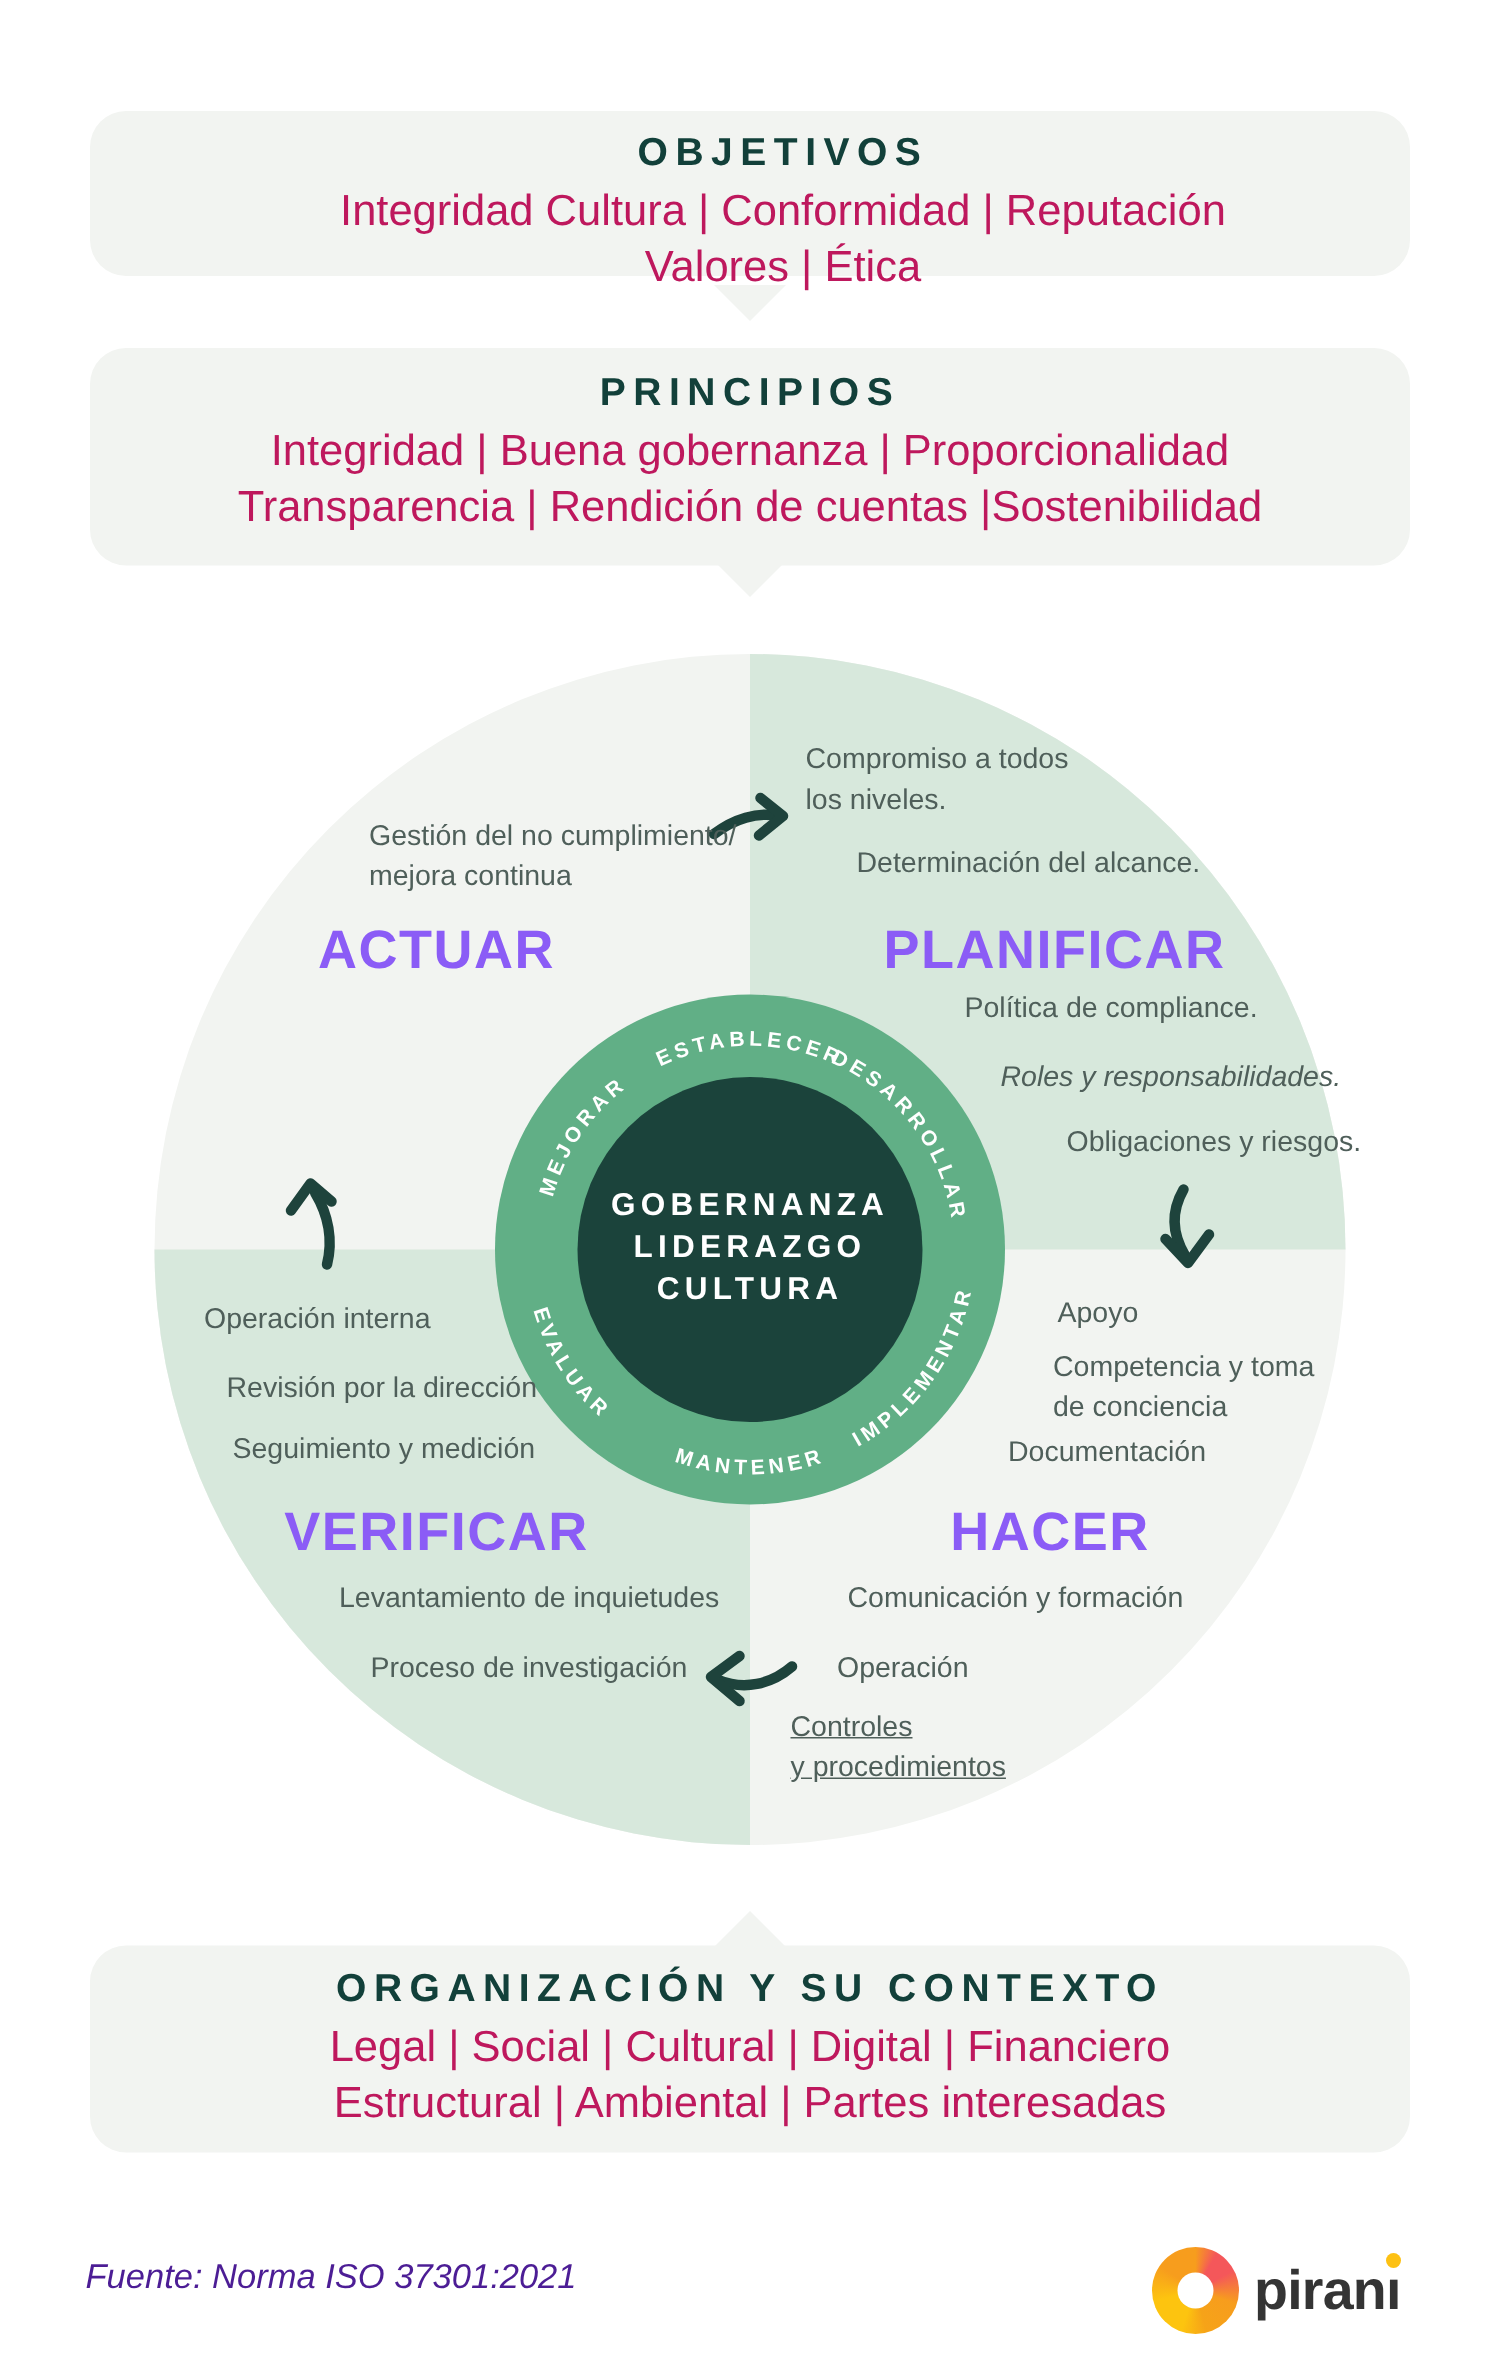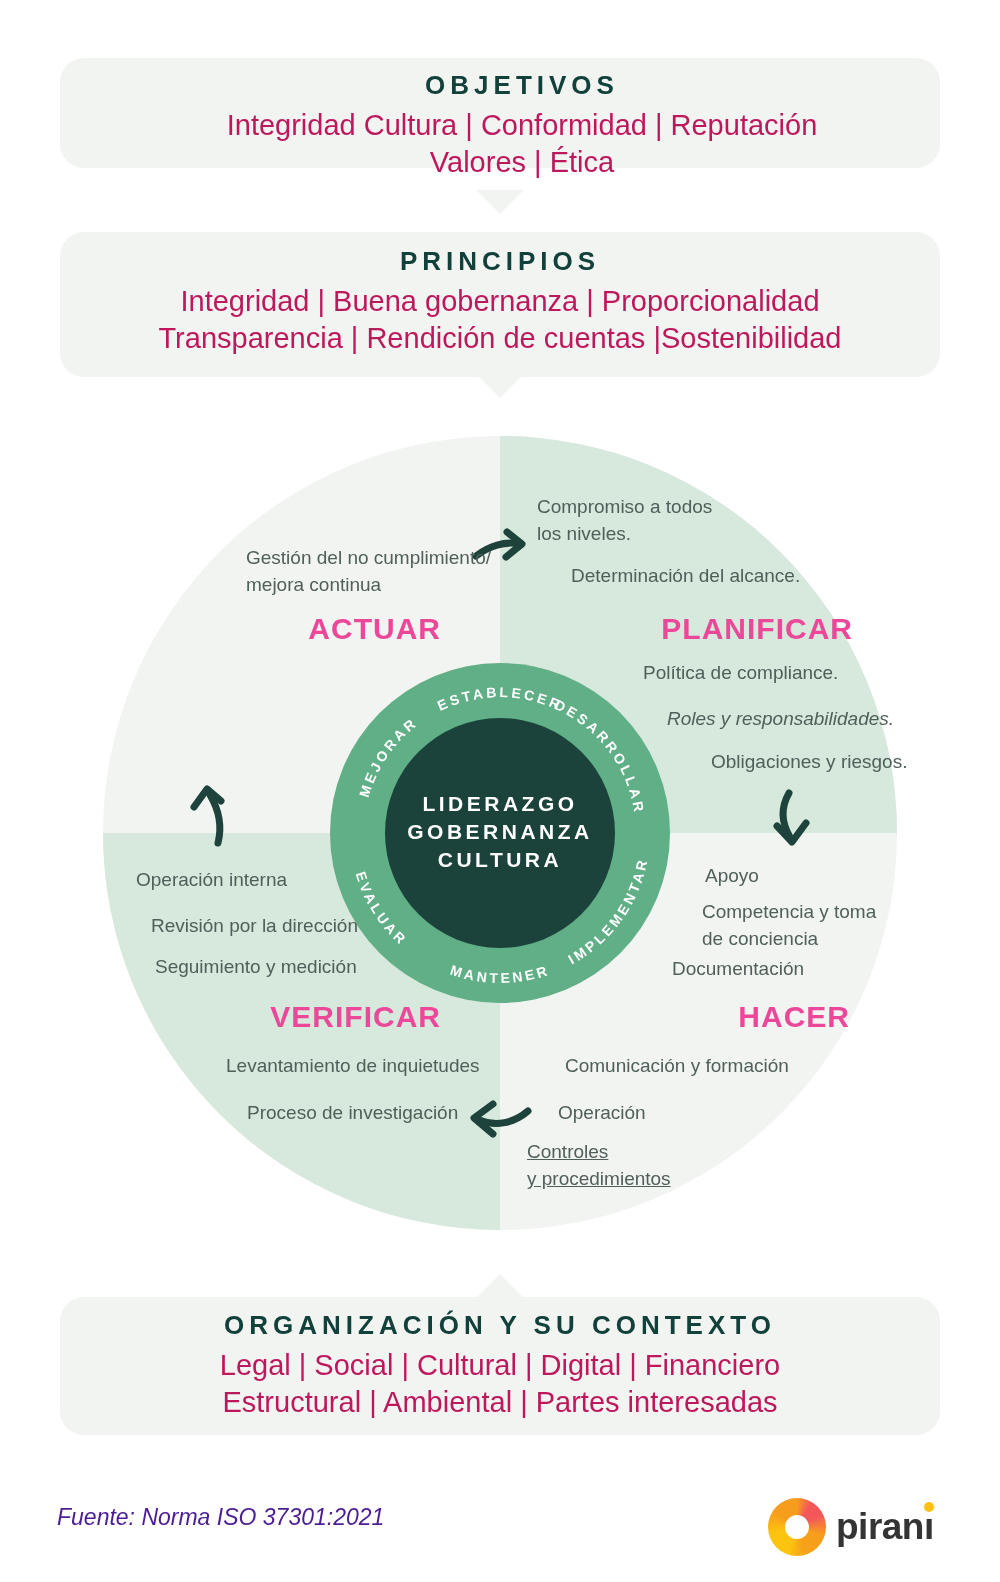--- a/index.html
+++ b/index.html
@@ -18,22 +18,22 @@
   }
   .box-line { margin:0; font-size:29px; line-height:37px; color:#be185d; }
   .tip { position:absolute; width:0; height:0;
          border-left:24px solid transparent; border-right:24px solid transparent; }
   .tip-down { border-top:24px solid #F2F4F1; }
   .tip-up   { border-bottom:24px solid #F2F4F1; }
 
   
   .diagram-svg { position:absolute; left:0; top:0; }
   .quad-label {
-    position:absolute; width:300px; text-align:right; font-size:30px;
-    font-weight:700; letter-spacing:1px; color:#ec4899;
+    position:absolute; width:300px; text-align:center; font-size:36px;
+    font-weight:700; letter-spacing:1px; color:#8b5cf6;
   }
   .ann {
     position:absolute; font-size:19px; line-height:27px; color:#4F5F5A;
     white-space:pre-line;
   }
   .center-label {
     position:absolute; left:350px; top:790px; width:300px; text-align:center;
     font-size:21px; line-height:28px; font-weight:700; letter-spacing:3.5px;
     color:#ffffff;
   }
@@ -62,21 +62,21 @@
   .brand-dot {
     position:absolute; top:4px; left:50%; transform:translateX(-50%);
     width:10px; height:10px; border-radius:50%; background:#FDC113;
   }
 </style>
 </head>
 <body>
 
 <div class="page">
 
-  <section class="box" style="top:58px; height:110px; padding-top:12px;padding-left:44px;">
+  <section class="box" style="top:74px; height:110px; padding-top:12px;padding-left:44px;">
     <h2 class="box-title">OBJETIVOS</h2>
     <p class="box-line">Integridad Cultura | Conformidad | Reputación</p>
     <p class="box-line">Valores | Ética</p>
   </section>
   <div class="tip tip-down" style="left:476px; top:190px;"></div>
 
   <section class="box" style="top:232px; height:145px; padding-top:14px;">
     <h2 class="box-title">PRINCIPIOS</h2>
     <p class="box-line">Integridad | Buena gobernanza | Proporcionalidad</p>
     <p class="box-line">Transparencia | Rendición de cuentas |Sostenibilidad</p>
@@ -127,22 +127,22 @@
       <path class="arr" d="M528,1111 C514,1123 496,1127 479,1120"></path>
       <path class="arr" d="M493,1104 L474,1118 L493,1134"></path>
     </g>
     <g>
       <path class="arr" d="M218,843 C222,827 219,810 210,795"></path>
       <path class="arr" d="M194,807 L207,789 L221,801"></path>
     </g>
   </svg>
 
   <div class="center-label">
+    <div>GOBERNANZA</div>
     <div>LIDERAZGO</div>
-    <div>GOBERNANZA</div>
     <div>CULTURA</div>
   </div>
 
   <div class="quad-label" style="left:141px; top:612px;">ACTUAR</div>
   <div class="quad-label" style="left:553px; top:612px;">PLANIFICAR</div>
   <div class="quad-label" style="left:141px; top:1000px;">VERIFICAR</div>
   <div class="quad-label" style="left:550px; top:1000px;">HACER</div>
 
   <div class="ann" style="left:246px; top:544px;">Gestión del no cumplimiento/
 mejora continua</div>

